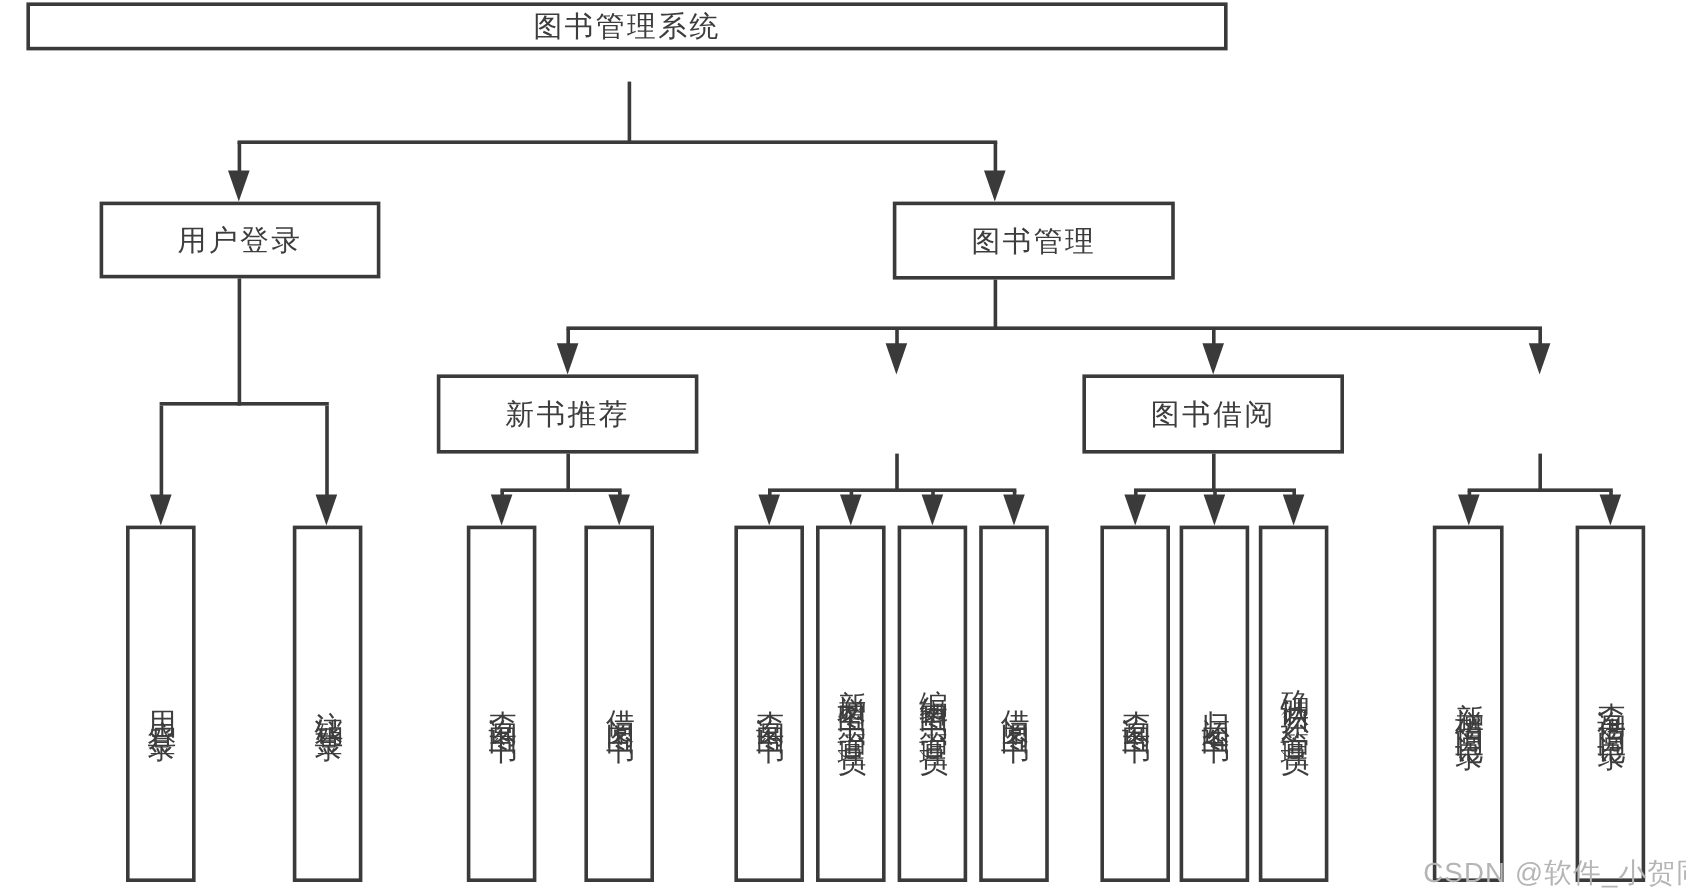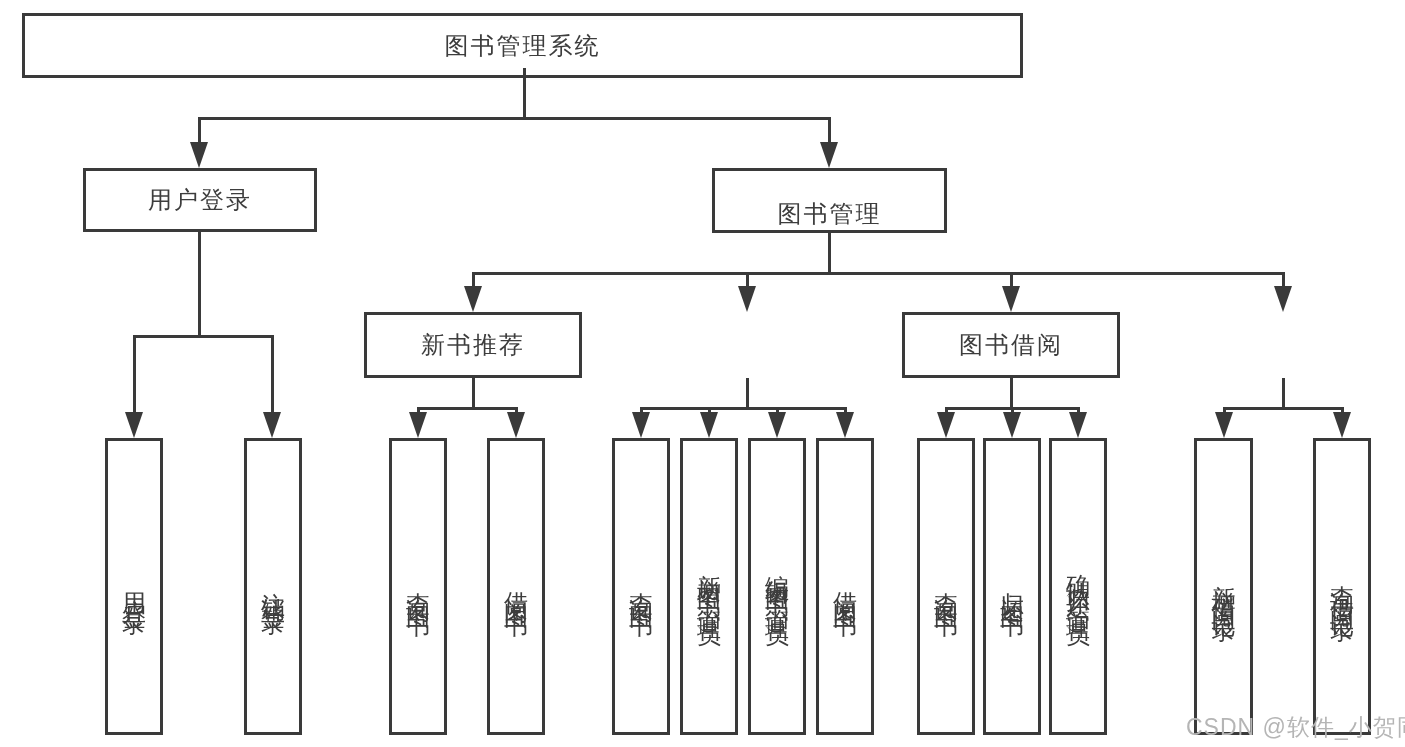--- a/index.html
+++ b/index.html
@@ -25,35 +25,35 @@
   .watermark{
     position:absolute;left:1186px;top:712px;font-size:23px;color:#b5b5b5;
     letter-spacing:1px;white-space:nowrap;z-index:5;
   }
 </style>
 </head>
 <body>
 
 <div class="canvas">
 
-  <div class="box" style="left:22px;top:13px;width:1001px;height:65px;">
+  <div class="box" style="left:22px;top:2px;width:1001px;height:40px;">
     <span class="hl">图书管理系统</span>
   </div>
 
   <div class="line" style="left:523px;top:68px;width:3px;height:51px;"></div>
   <div class="line" style="left:198px;top:117px;width:633px;height:3px;"></div>
   <div class="line" style="left:198px;top:118px;width:3px;height:28px;"></div>
   <div class="line" style="left:828px;top:118px;width:3px;height:28px;"></div>
   <div class="arrow" style="left:190px;top:142px;"></div>
   <div class="arrow" style="left:820px;top:142px;"></div>
 
   <div class="box" style="left:83px;top:168px;width:234px;height:64px;">
     <span class="hl">用户登录</span>
   </div>
-  <div class="box" style="left:712px;top:168px;width:235px;height:65px;align-items:flex-end;">
+  <div class="box" style="left:744px;top:168px;width:235px;height:65px;">
     <span class="hl">图书管理</span>
   </div>
 
   <div class="line" style="left:198px;top:232px;width:3px;height:106px;"></div>
   <div class="line" style="left:133px;top:335px;width:141px;height:3px;"></div>
   <div class="line" style="left:133px;top:338px;width:3px;height:78px;"></div>
   <div class="line" style="left:271px;top:338px;width:3px;height:78px;"></div>
   <div class="arrow" style="left:125px;top:412px;"></div>
   <div class="arrow" style="left:263px;top:412px;"></div>
 

